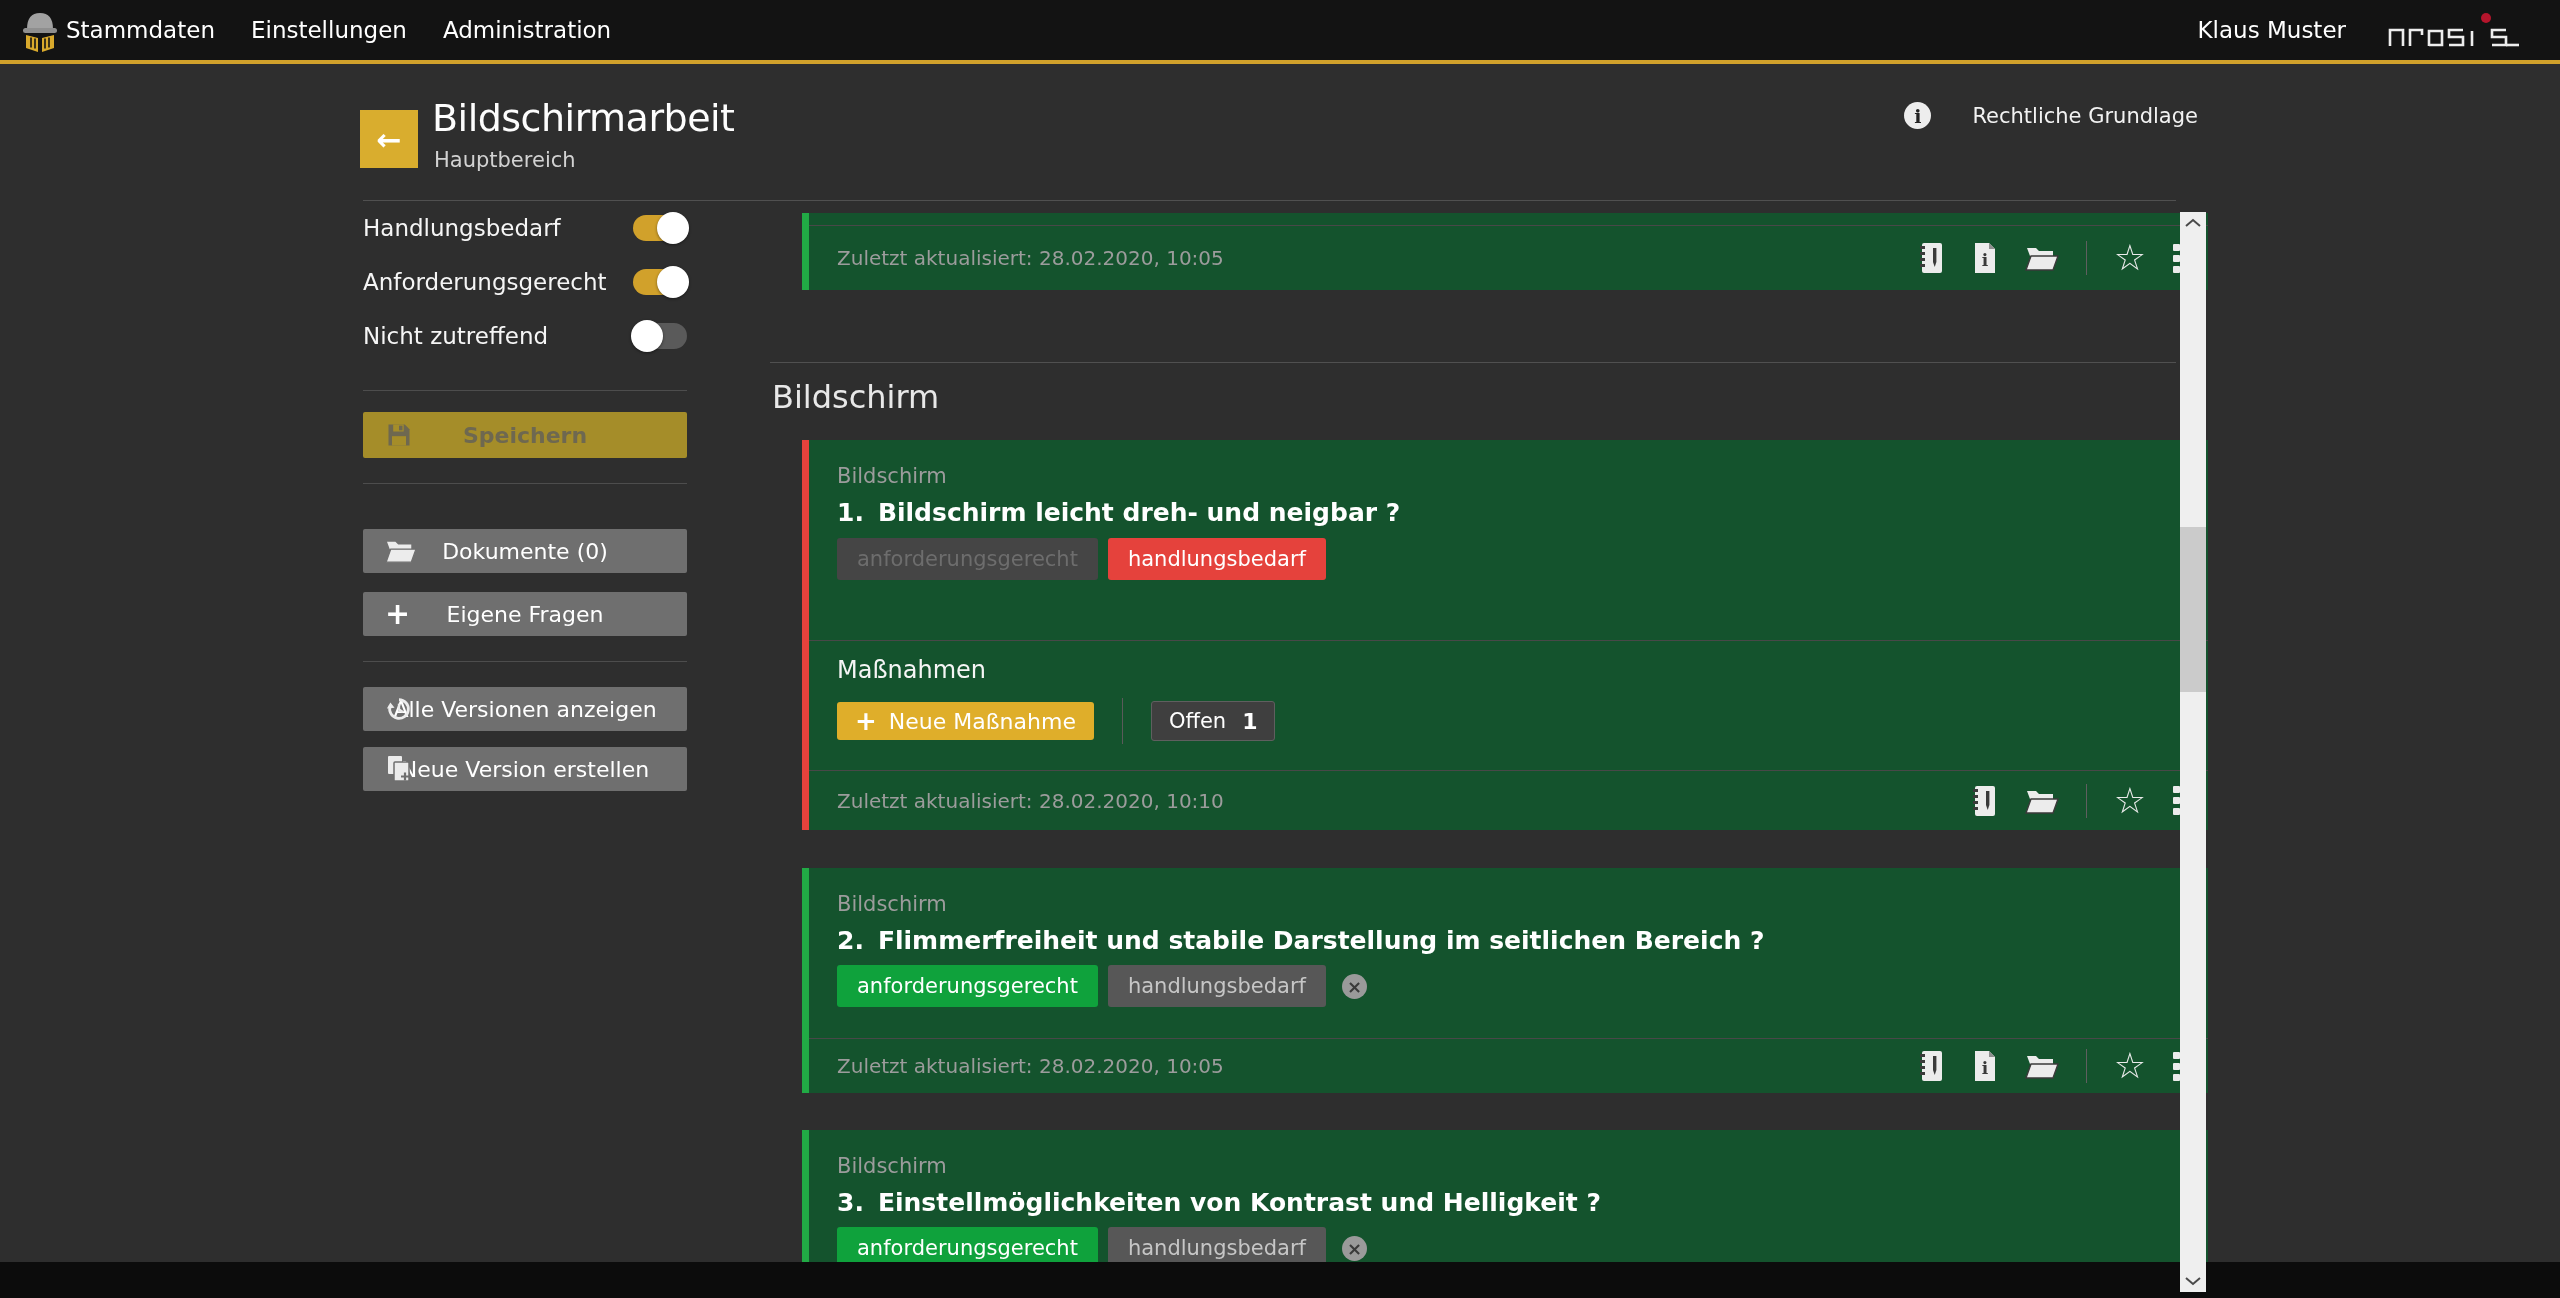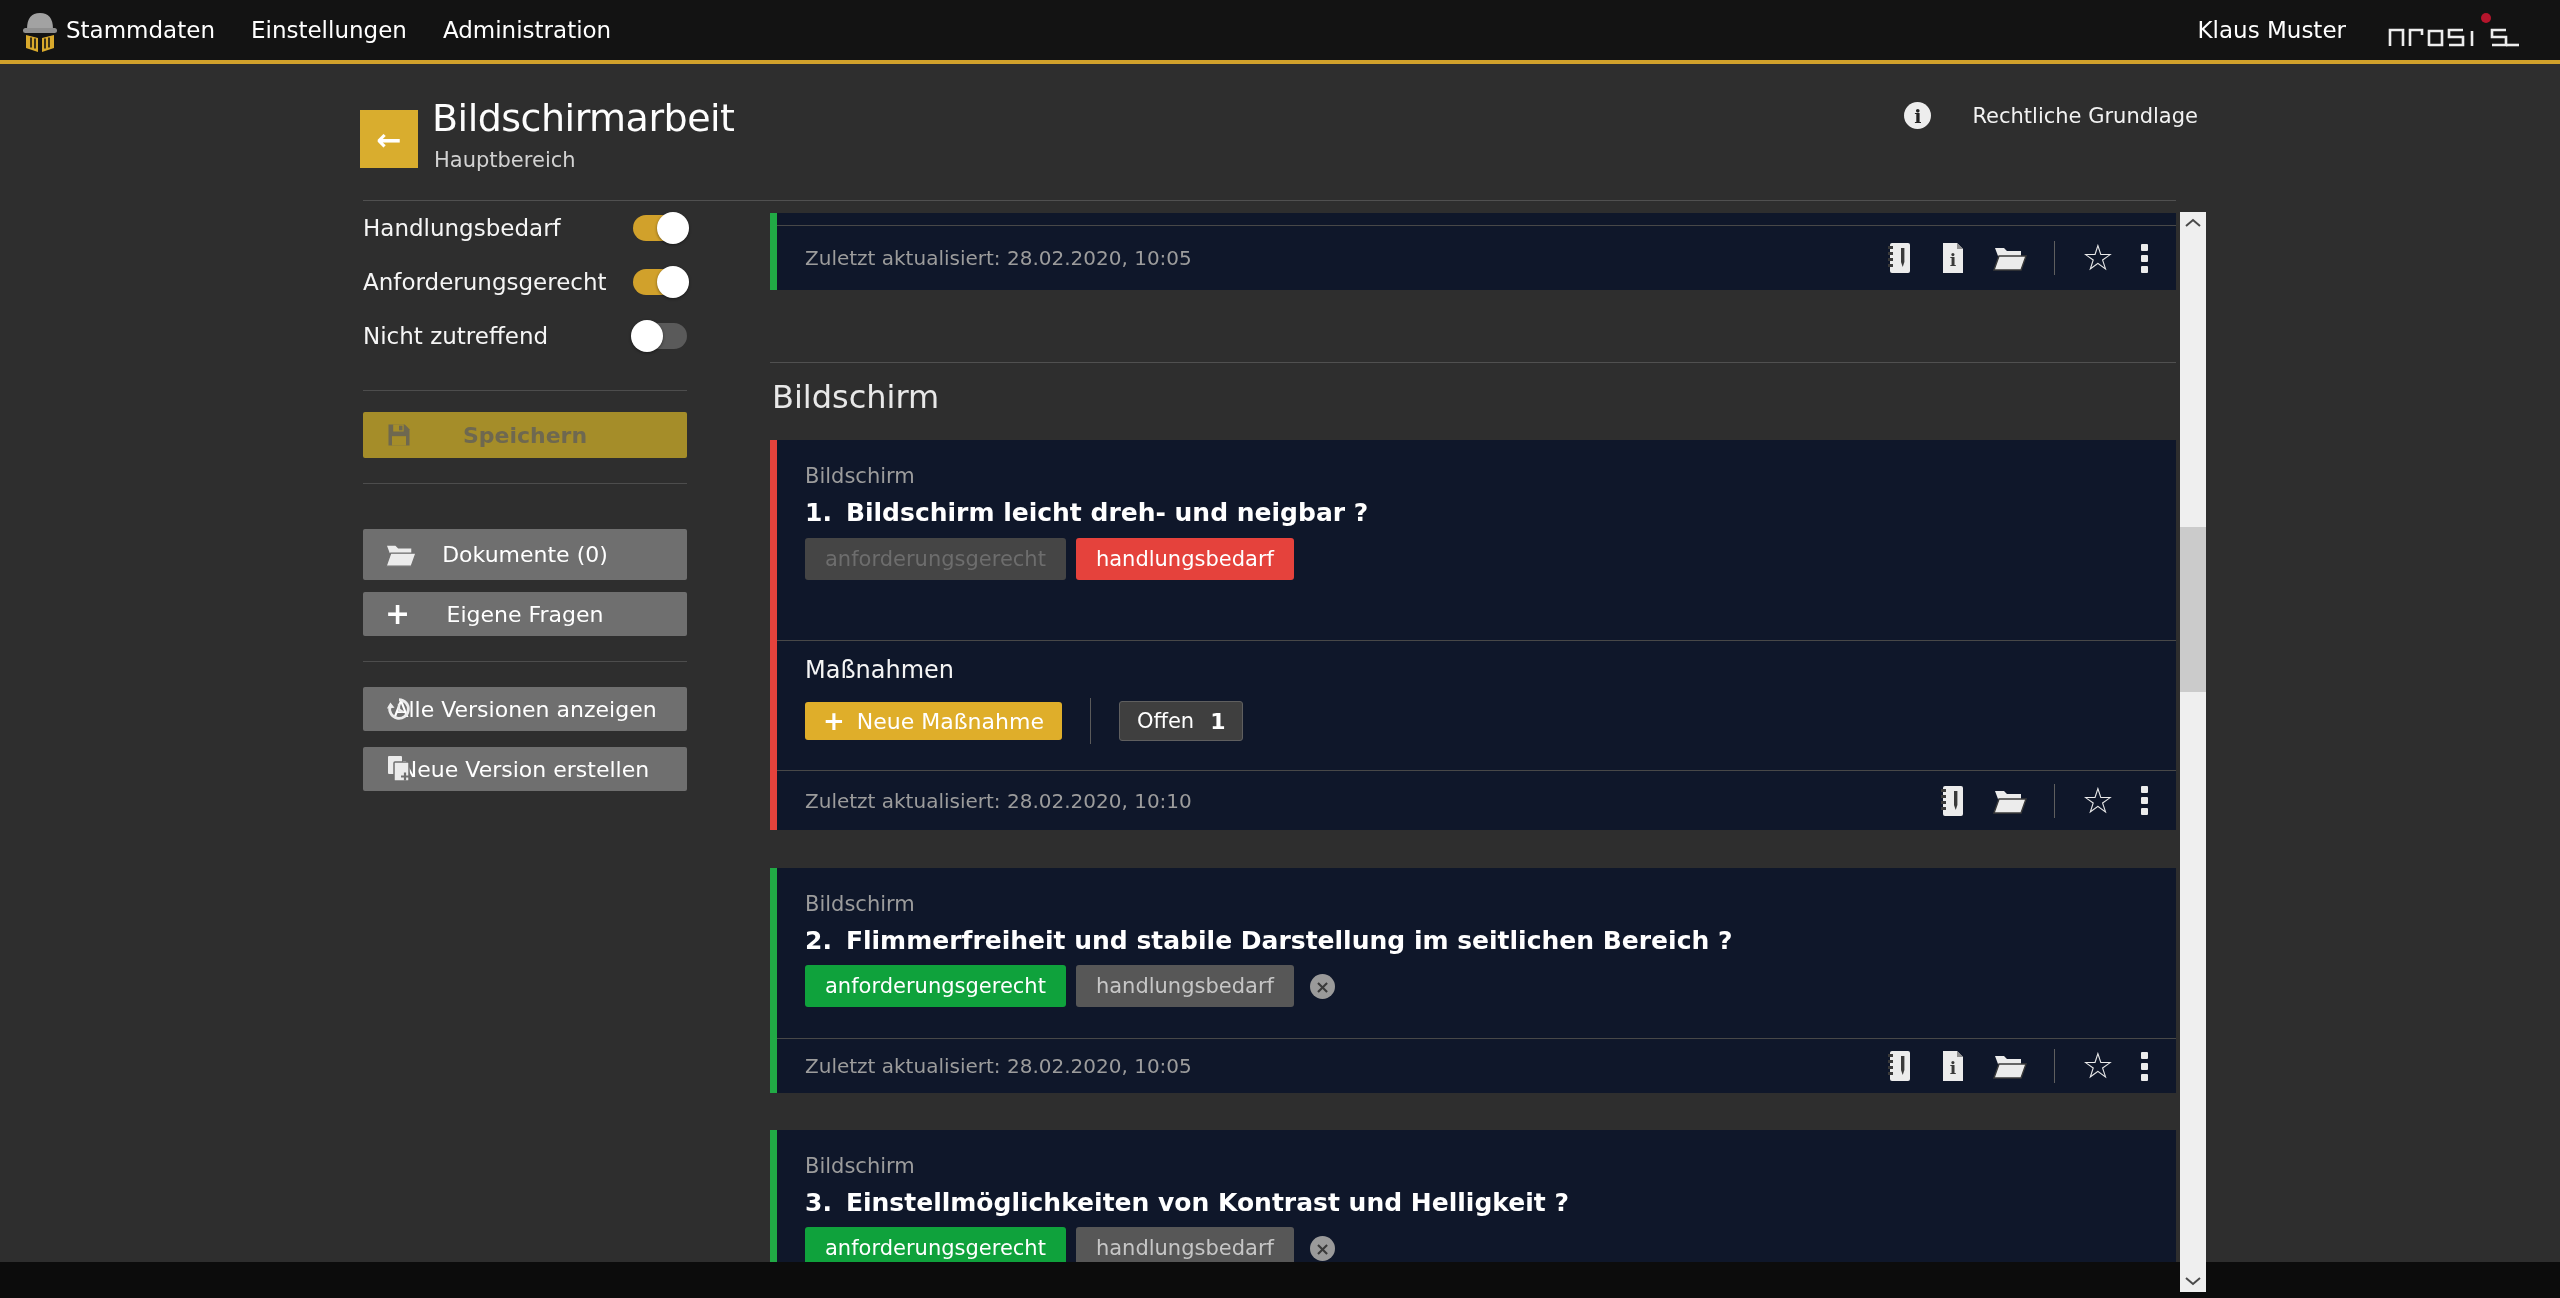--- a/index.html
+++ b/index.html
@@ -47,21 +47,21 @@
 
   .side-hr{position:absolute;left:363px;width:324px;height:1px;background:#4d4d4d;}
 
   .sbtn{position:absolute;left:363px;width:324px;height:46px;background:#6f6f6f;border-radius:2px;
         display:flex;align-items:center;justify-content:center;font-size:22px;color:#ffffff;cursor:pointer;}
   .sbtn .ic{position:absolute;left:22px;display:flex;align-items:center;}
   .sbtn.save{background:#a58d29;color:#6e6850;font-weight:bold;}
   .plus-glyph{font-size:30px;font-weight:bold;line-height:1;}
 
   
-  .card{position:absolute;left:770px;width:1399px;background:#0f172a;border-left:7px solid #21aa45;
+  .card{position:absolute;left:802px;width:1399px;background:#14532d;border-left:7px solid #21aa45;
         overflow:hidden;}
   .card.red{border-left-color:#e5423c;}
   .cat{position:absolute;left:28px;font-size:21px;color:#9c9c9c;}
   .question{position:absolute;left:28px;display:flex;gap:14px;font-size:25px;font-weight:bold;color:#ffffff;}
   .answers{position:absolute;left:28px;display:flex;align-items:center;gap:10px;}
   .pill{height:42px;padding:0 20px;font-size:21px;display:inline-flex;align-items:center;border-radius:3px;cursor:pointer;}
   .pill.muted{background:#454545;color:#6d6d6d;}
   .pill.redp{background:#e5423c;color:#ffffff;font-weight:500;}
   .pill.greenp{background:#0fa23c;color:#ffffff;}
   .pill.grayp{background:#575757;color:#c6c6c6;}
@@ -173,21 +173,21 @@
         <rect x="7" y="3" width="9" height="6" fill="#a58d29"></rect>
         <rect x="12" y="4" width="3" height="4" fill="#6e6850"></rect>
         <rect x="6" y="13" width="12" height="8" fill="#a58d29"></rect>
       </svg>
     </span>
     <span>Speichern</span>
   </div>
 
   <div class="side-hr" style="top:483px;"></div>
 
-  <div class="sbtn" style="top:529px;height:51px;">
+  <div class="sbtn" style="top:529px;height:44px;">
     <span class="ic">
       <svg width="32" height="28" viewBox="0 0 34 30">
         <path d="M2 5 h9 l3 3 h14 v5 H5 z" fill="#ececec"></path>
         <path d="M1 27 l5-14 h27 l-5 14 z" fill="#ececec" stroke="#6f6f6f" stroke-width="1.4"></path>
       </svg>
     </span>
     <span>Dokumente (0)</span>
   </div>
 
   <div class="sbtn" style="top:592px;height:44px;">

